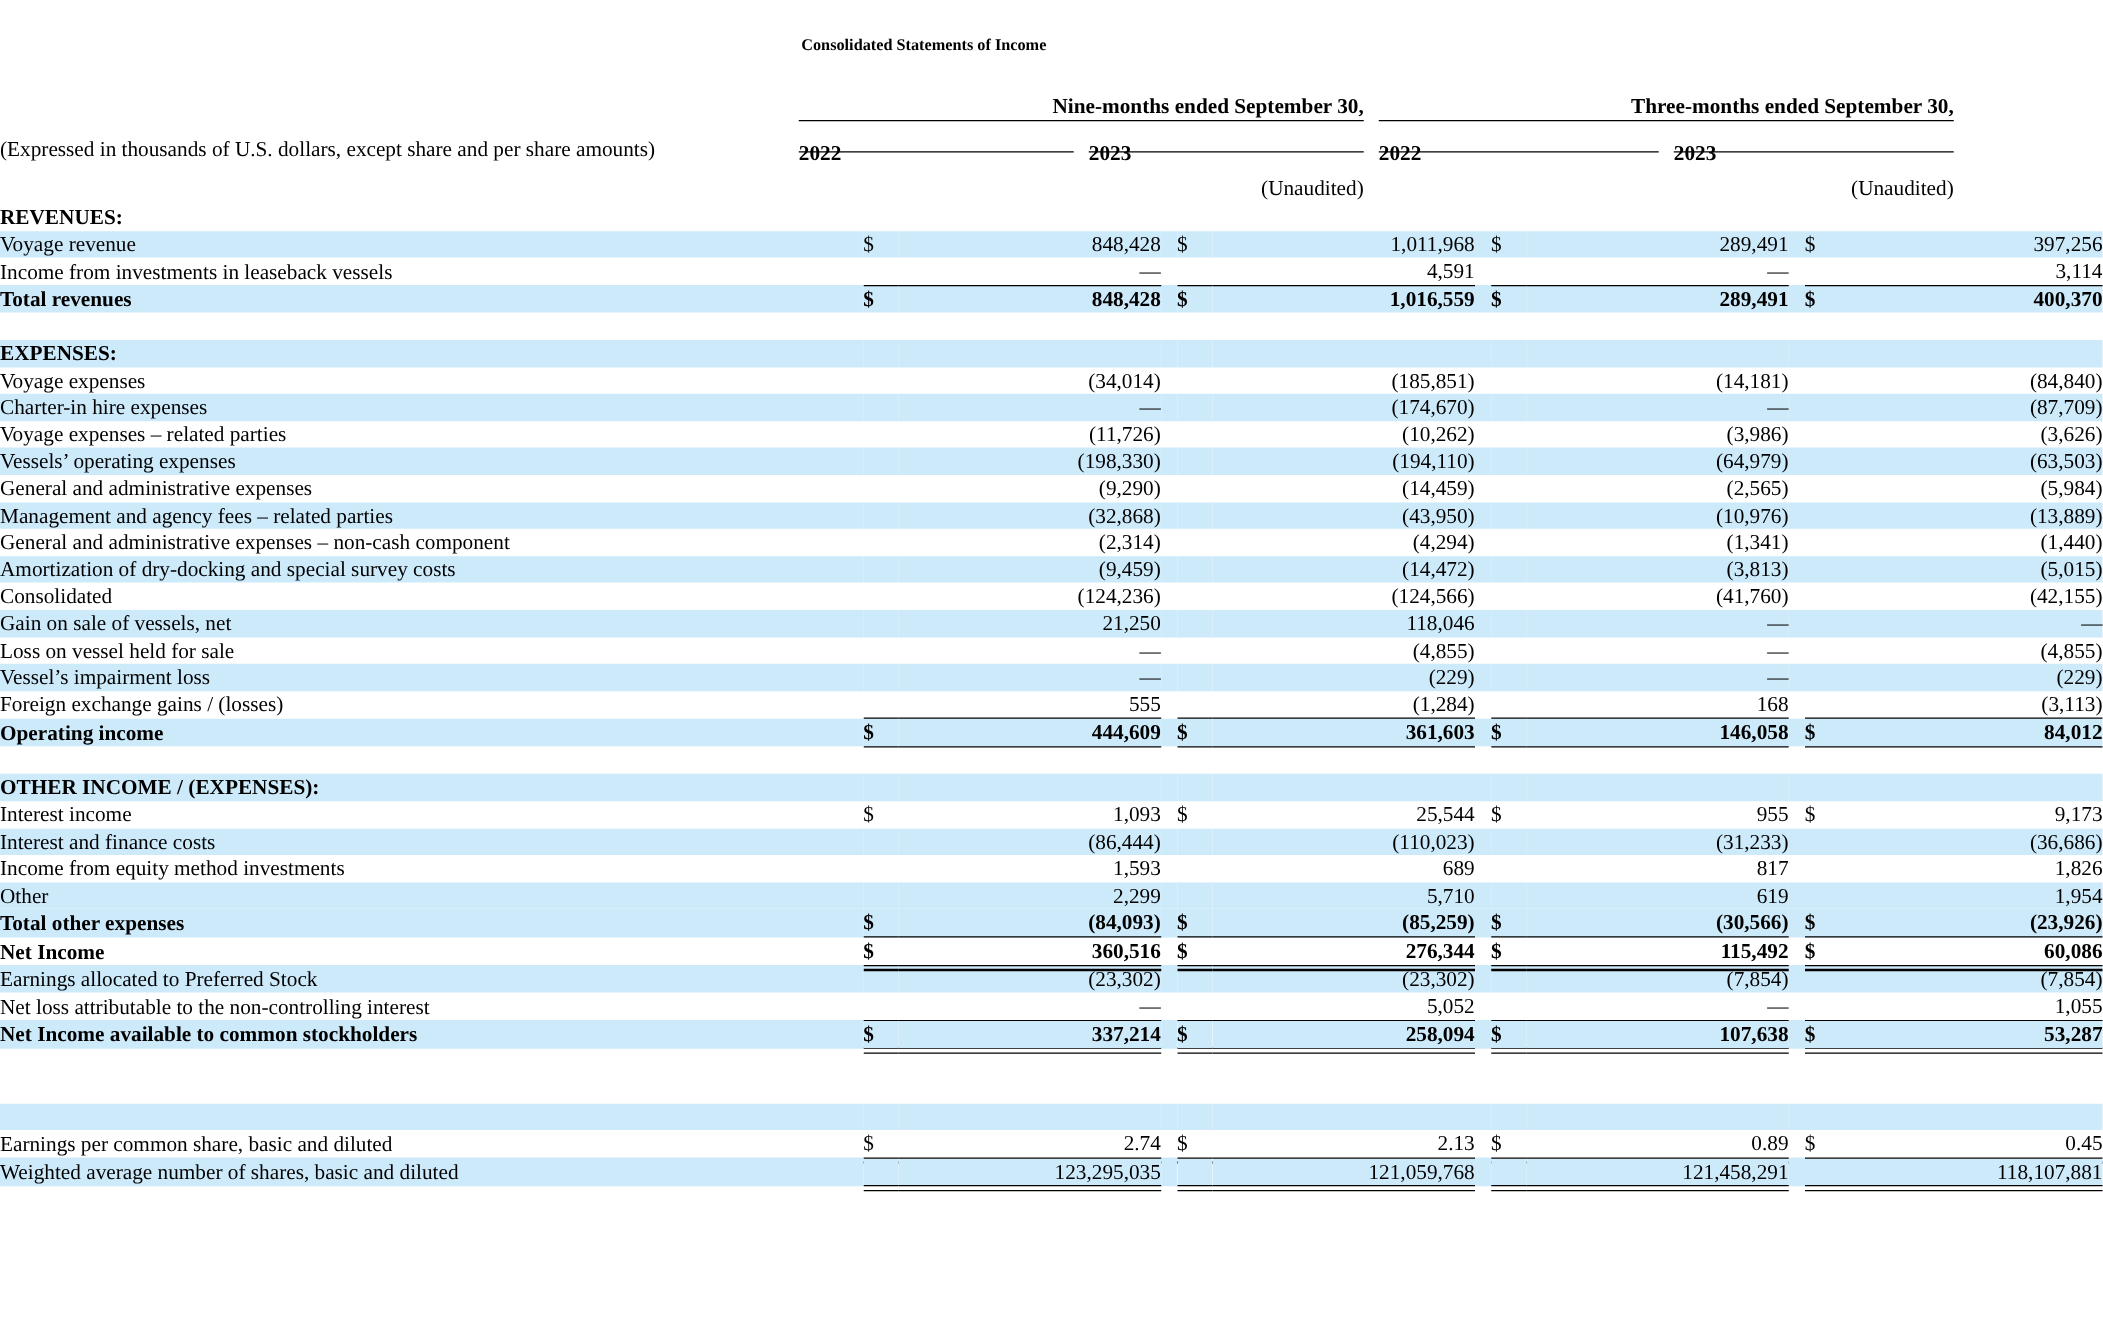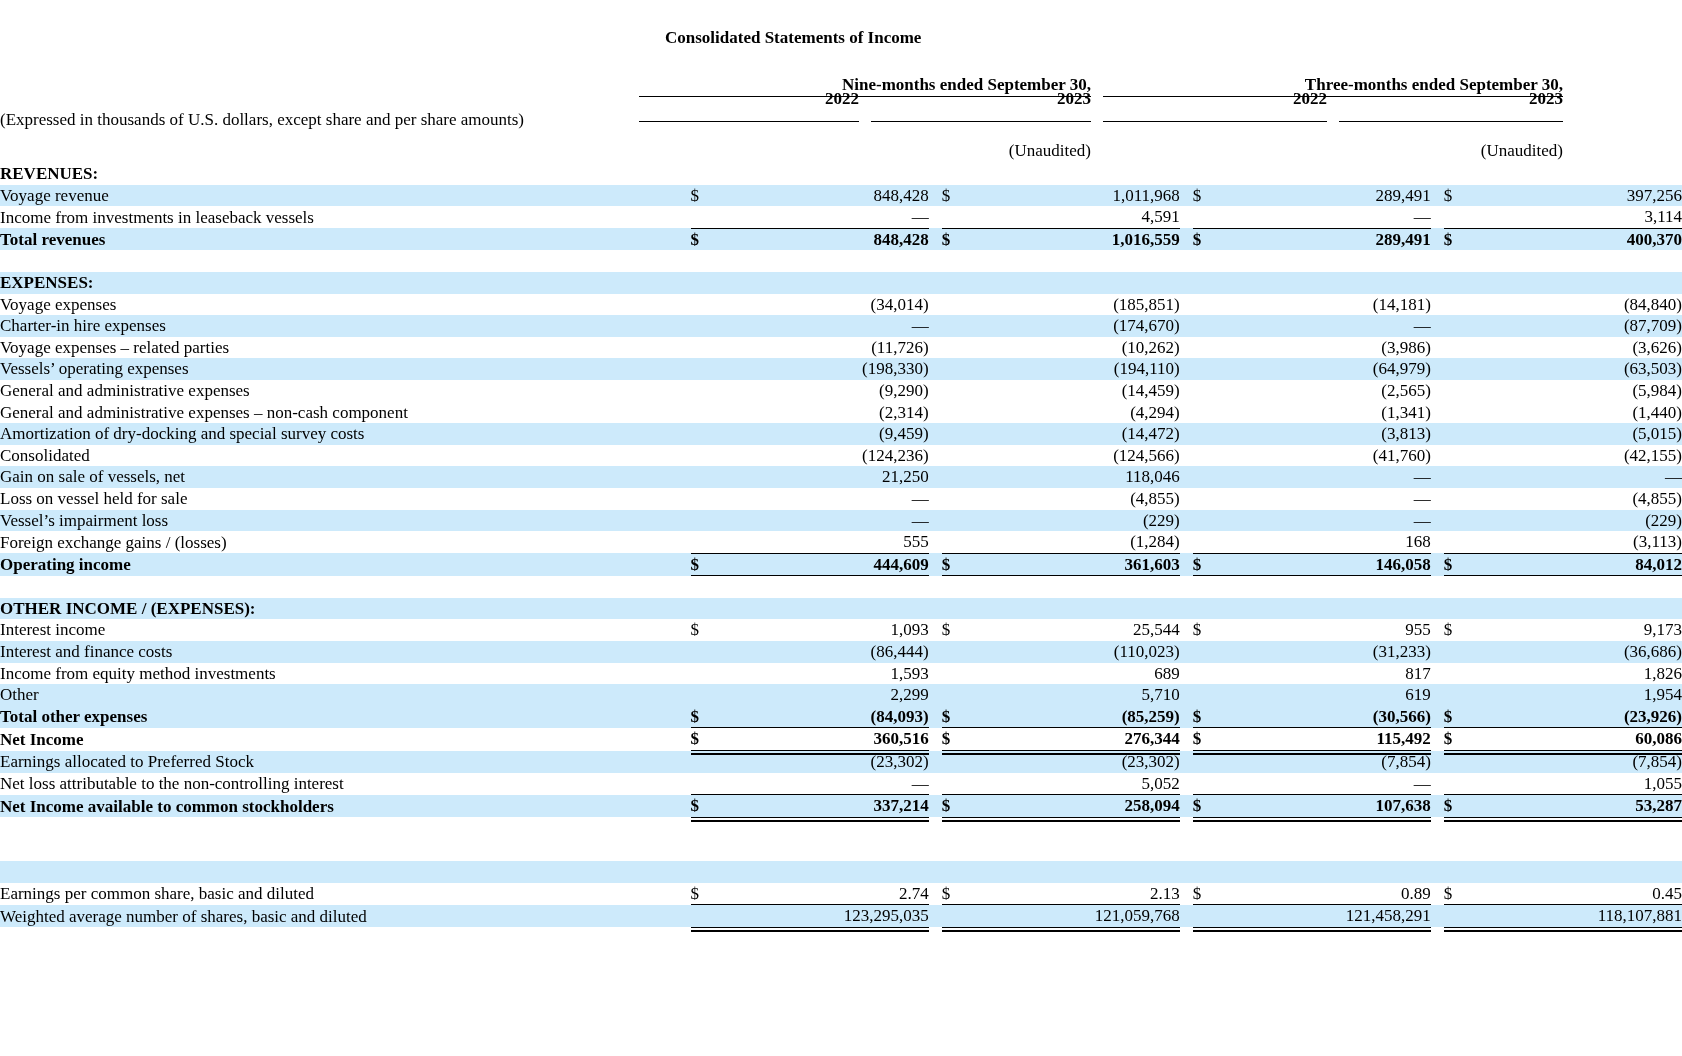--- a/index.html
+++ b/index.html
@@ -67,24 +67,24 @@
     left: 0; right: 0;
     bottom: -5px;
     height: 1.6px;
     background: #000;
   }
   td.relbox { position: relative; }
 
   
   .hdr-title {
     position: absolute;
-    left: 665px;
+    left: 641px;
     top: 28px;
     font-weight: bold;
-    font-size: 17px;
+    font-size: 13px;
   }
   .hdr-expressed {
     position: absolute;
     left: 0px;
     top: 110px;
     font-size: 17px;
   }
   .grp {
     position: absolute;
     font-weight: bold;
@@ -98,22 +98,22 @@
     height: 0;
     border-top: 1.6px solid #000;
   }
   .grp-rule-9m { left: 639px; top: 96px; width: 452px; }
   .grp-rule-3m { left: 1103px; top: 96px; width: 460px; }
 
   .yr {
     position: absolute;
     font-weight: bold;
     font-size: 17px;
-    text-align: right;
-    top: 89px;
+    text-align: left;
+    top: 113px;
   }
   .yr-a { left: 639px; width: 220px; }
   .yr-b { left: 871px; width: 220px; }
   .yr-c { left: 1103px; width: 224px; }
   .yr-d { left: 1339px; width: 224px; }
 
   .yr-rule {
     position: absolute;
     height: 0;
     border-top: 1.6px solid #000;
@@ -333,20 +333,34 @@
             <td class="cur">&nbsp;</td>
             <td class="num">(14,459)</td>
             <td class="gap">&nbsp;</td>
             <td class="cur">&nbsp;</td>
             <td class="num">(2,565)</td>
             <td class="gap">&nbsp;</td>
             <td class="cur">&nbsp;</td>
             <td class="num">(5,984)</td>
           </tr>
           <tr>
+            <td class="label shade">Management and agency fees – related parties</td>
+            <td class="cur shade">&nbsp;</td>
+            <td class="num shade">(32,868)</td>
+            <td class="gap shade">&nbsp;</td>
+            <td class="cur shade">&nbsp;</td>
+            <td class="num shade">(43,950)</td>
+            <td class="gap shade">&nbsp;</td>
+            <td class="cur shade">&nbsp;</td>
+            <td class="num shade">(10,976)</td>
+            <td class="gap shade">&nbsp;</td>
+            <td class="cur shade">&nbsp;</td>
+            <td class="num shade">(13,889)</td>
+          </tr>
+          <tr>
             <td class="label">General and administrative expenses – non-cash component</td>
             <td class="cur">&nbsp;</td>
             <td class="num">(2,314)</td>
             <td class="gap">&nbsp;</td>
             <td class="cur">&nbsp;</td>
             <td class="num">(4,294)</td>
             <td class="gap">&nbsp;</td>
             <td class="cur">&nbsp;</td>
             <td class="num">(1,341)</td>
             <td class="gap">&nbsp;</td>

